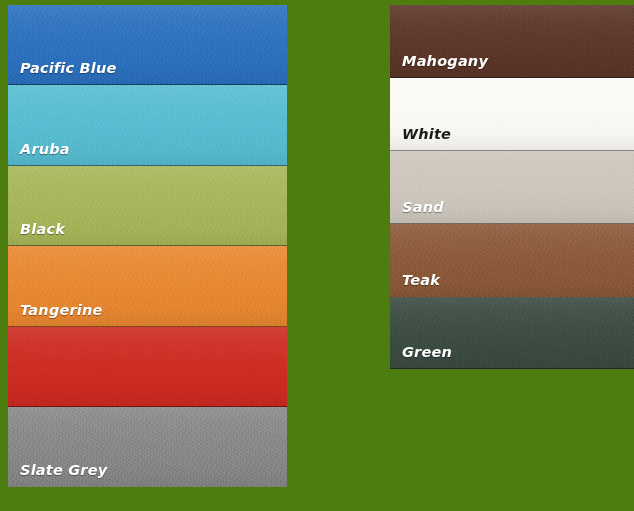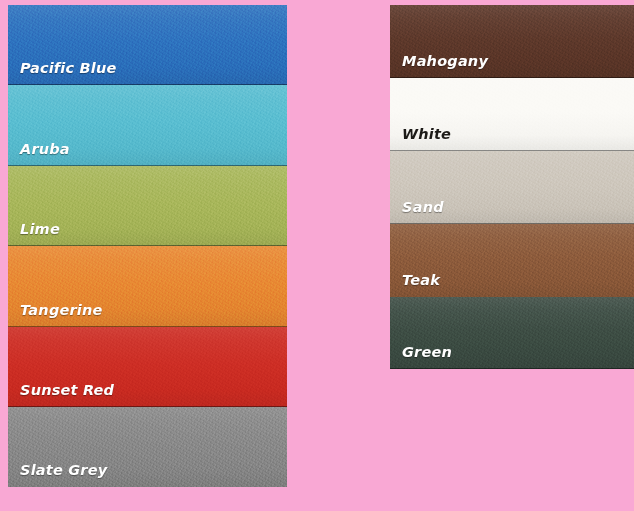--- a/index.html
+++ b/index.html
@@ -11,21 +11,21 @@
     width: 634px;
     height: 511px;
     font-family: "DejaVu Sans", sans-serif;
     overflow: hidden;
   }
 
   #palette-board {
     position: relative;
     width: 634px;
     height: 511px;
-    background: #f9a8d4;
+    background: #4d7c0f;
   }
 
   .swatch-column {
     position: absolute;
     top: 5px;
     display: flex;
     flex-direction: column;
   }
 
   #column-left {
@@ -135,33 +135,32 @@
       </div>
       <div class="swatch" style="background: rgb(86, 188, 208); text-align: center;">
         <div class="swatch-sheen"></div>
         <div class="swatch-texture"></div>
         <div class="swatch-label">Aruba</div>
         <div class="swatch-seam"></div>
       </div>
       <div class="swatch" style="background: rgb(166, 181, 87);">
         <div class="swatch-sheen"></div>
         <div class="swatch-texture"></div>
-        <div class="swatch-label">Lime</div>
+        <div class="swatch-label">Black</div>
         <div class="swatch-seam"></div>
       </div>
       <div class="swatch" style="background: rgb(232, 134, 47);">
         <div class="swatch-sheen"></div>
         <div class="swatch-texture"></div>
         <div class="swatch-label">Tangerine</div>
         <div class="swatch-seam"></div>
       </div>
       <div class="swatch" style="background: rgb(204, 42, 33);">
         <div class="swatch-sheen"></div>
         <div class="swatch-texture"></div>
-        <div class="swatch-label">Sunset Red</div>
         <div class="swatch-seam"></div>
       </div>
       <div class="swatch" style="background: rgb(134, 134, 134);">
         <div class="swatch-sheen"></div>
         <div class="swatch-texture"></div>
         <div class="swatch-label">Slate Grey</div>
       </div>
     </div>
   <div class="swatch-column" id="column-right">
       <div class="swatch" style="background: rgb(90, 53, 39);">

